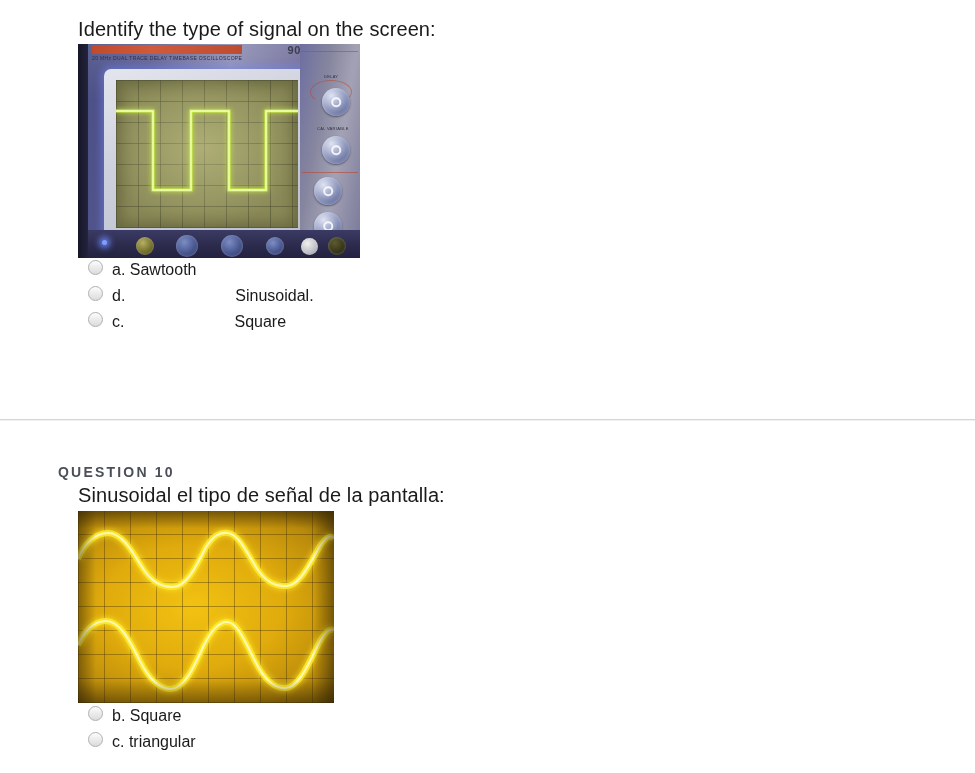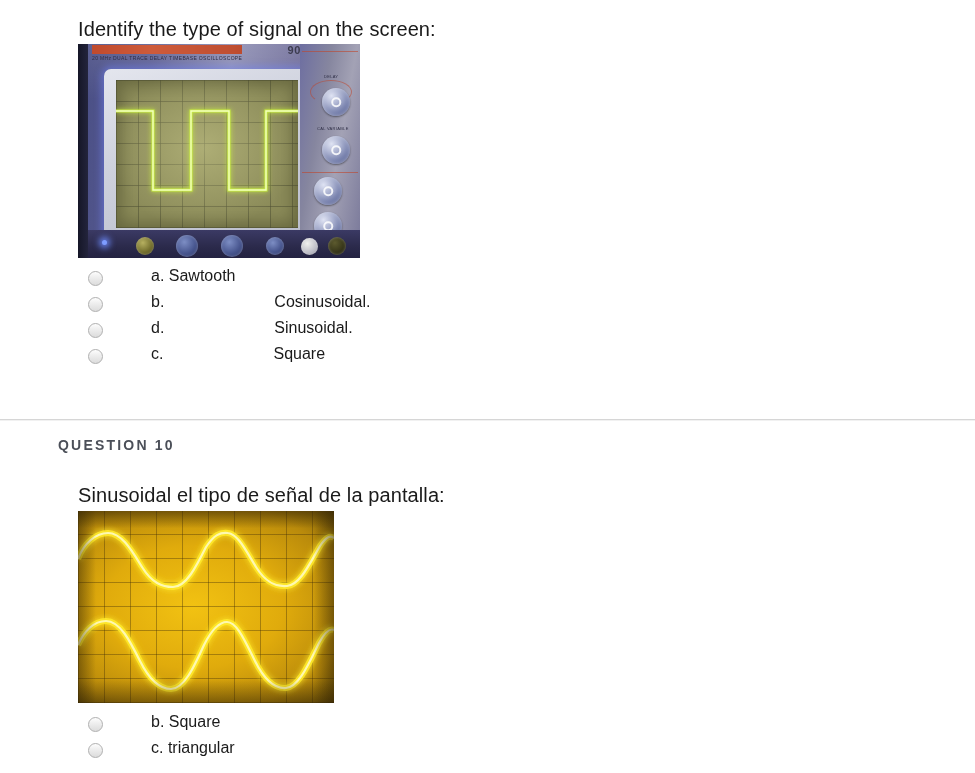--- a/index.html
+++ b/index.html
@@ -30,23 +30,22 @@
     left: 0; right: 0;
     height: 1px;
     background: #d6d6d6;
     border-bottom: 1px solid #f1f1f1;
   }
 
   
   .options { position: absolute; }
   .option-row {
     display: flex;
-    align-items: flex-end;
+    align-items: flex-start;
     height: 26px;
-    gap: 39px;
   }
   .radio {
     width: 15px; height: 15px;
     border-radius: 50%;
     border: 1px solid #b0b0b0;
     background: linear-gradient(180deg, #fdfdfd 0%, #ededed 45%, #dcdcdc 100%);
     box-sizing: border-box;
     flex: none;
     margin-right: 9px;
   }
@@ -262,39 +261,35 @@
     </div>
   </div>
 
   <div class="options" style="left:88px;top:260px;">
 
     <div class="option-row">
       <span class="radio"></span>
       <span class="opt-label"><span class="opt-letter">a.</span><span> </span><span>Sawtooth</span></span>
     </div>
 
-    <div class="option-row">
-      <span class="radio"></span>
-      <span class="opt-label"><span class="opt-letter">b.</span><span class="opt-gap-wide"></span><span>Cosinusoidal.</span></span>
-    </div>
 
     <div class="option-row">
       <span class="radio"></span>
       <span class="opt-label"><span class="opt-letter">d.</span><span class="opt-gap-wide"></span><span>Sinusoidal.</span></span>
     </div>
 
     <div class="option-row">
       <span class="radio"></span>
       <span class="opt-label"><span class="opt-letter">c.</span><span class="opt-gap-wide"></span><span>Square</span></span>
     </div>
   </div>
 
   <div class="divider" style="top:419px;"></div>
 
-  <div class="question-header" style="position:absolute;left:58px;top:437px;">QUESTION 10</div>
+  <div class="question-header" style="position:absolute;left:58px;top:464px;">QUESTION 10</div>
 
   <div class="q-prompt" style="position:absolute;left:78px;top:483px;">Sinusoidal el tipo de señal de la pantalla:</div>
 
   <div class="scope2" style="left:78px;top:511px;width:256px;height:192px;">
     <div class="s2-crt"></div>
     <div class="s2-grid"></div>
     <svg class="s2-trace" viewBox="0 0 256 192" preserveAspectRatio="none">
       <defs>
         <filter id="gl2" x="-60%" y="-60%" width="220%" height="220%">
           <feGaussianBlur stdDeviation="3" result="b2"></feGaussianBlur>

